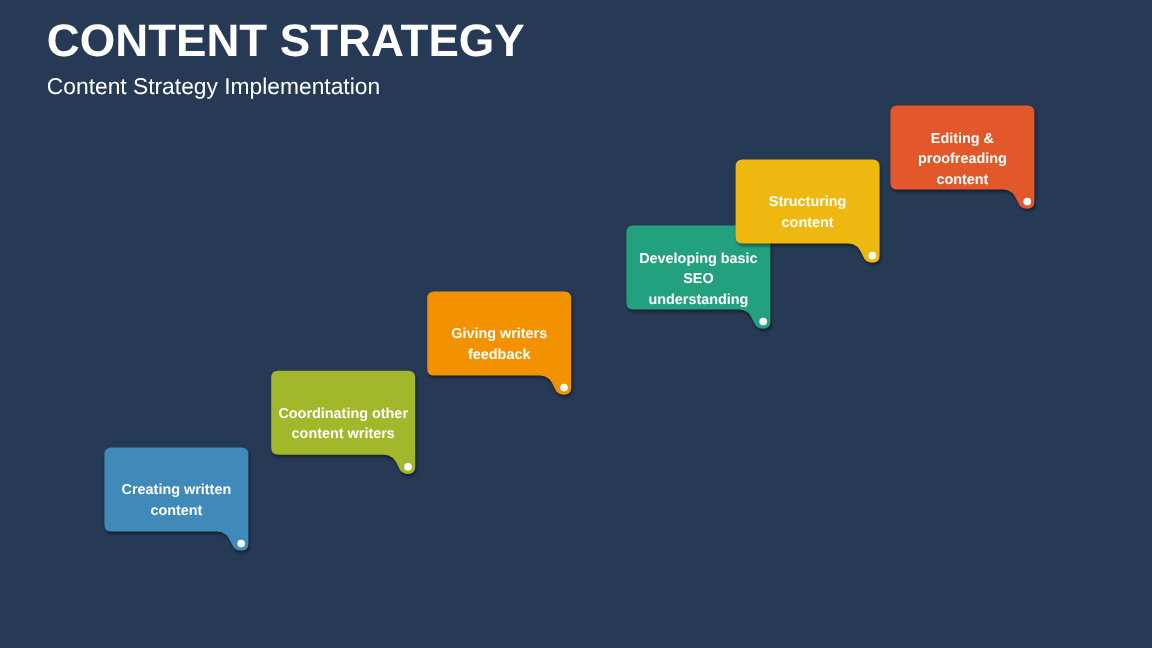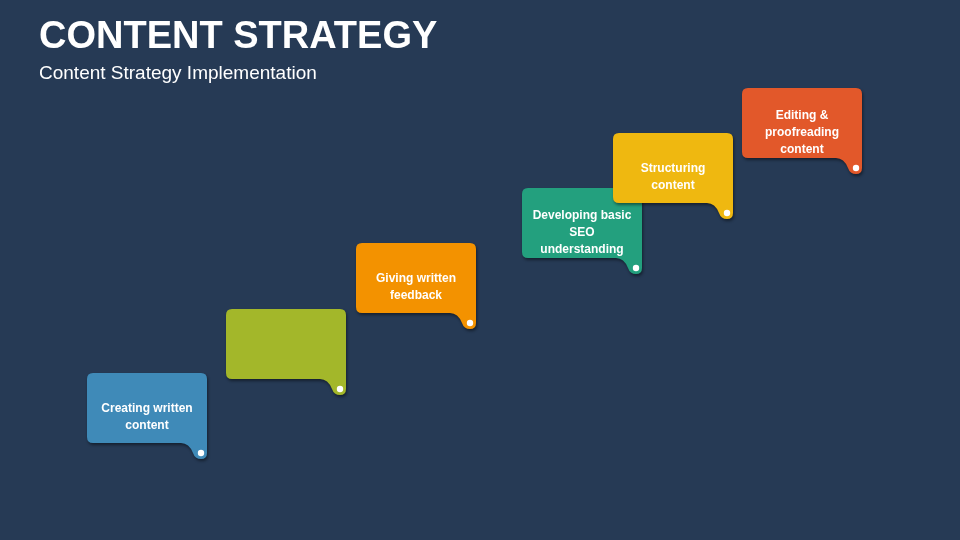--- a/index.html
+++ b/index.html
@@ -22,27 +22,28 @@
       <path class="shp" d="M6 0 H114 Q120 0 120 6 V80 Q120 86 114 86 Q108 86 106 80 Q102 70 94 70 H6 Q0 70 0 64 V6 Q0 0 6 0 Z" fill="#3f8ab8" style="filter:drop-shadow(1px 2px 1.5px rgba(0,0,0,0.45))"></path>
       <circle class="dot" cx="114" cy="80" r="3.2" fill="#fff"></circle>
     </svg>
     <div class="label">Creating written content</div>
   </div>
     <div class="step" style="left: 226px; top: 309px;">
     <svg width="140" height="90">
       <path class="shp" d="M6 0 H114 Q120 0 120 6 V80 Q120 86 114 86 Q108 86 106 80 Q102 70 94 70 H6 Q0 70 0 64 V6 Q0 0 6 0 Z" fill="#a3b72a" style="filter:drop-shadow(1px 2px 1.5px rgba(0,0,0,0.45))"></path>
       <circle class="dot" cx="114" cy="80" r="3.2" fill="#fff"></circle>
     </svg>
+    <div class="label">Coordinating other content writers</div>
   </div>
     <div class="step" style="left: 356px; top: 243px;">
     <svg width="140" height="90">
       <path class="shp" d="M6 0 H114 Q120 0 120 6 V80 Q120 86 114 86 Q108 86 106 80 Q102 70 94 70 H6 Q0 70 0 64 V6 Q0 0 6 0 Z" fill="#f39200" style="filter:drop-shadow(1px 2px 1.5px rgba(0,0,0,0.45))"></path>
       <circle class="dot" cx="114" cy="80" r="3.2" fill="#fff"></circle>
     </svg>
-    <div class="label">Giving written feedback</div>
+    <div class="label">Giving writers feedback</div>
   </div>
     <div class="step" style="left: 484px; top: 188px; margin-left: 38px;">
     <svg width="140" height="90">
       <path class="shp" d="M6 0 H114 Q120 0 120 6 V80 Q120 86 114 86 Q108 86 106 80 Q102 70 94 70 H6 Q0 70 0 64 V6 Q0 0 6 0 Z" fill="#23a07e" style="filter:drop-shadow(1px 2px 1.5px rgba(0,0,0,0.45))"></path>
       <circle class="dot" cx="114" cy="80" r="3.2" fill="#fff"></circle>
     </svg>
     <div class="label">Developing basic SEO understanding</div>
   </div>
     <div class="step" style="left: 613px; top: 133px;">
     <svg width="140" height="90">

